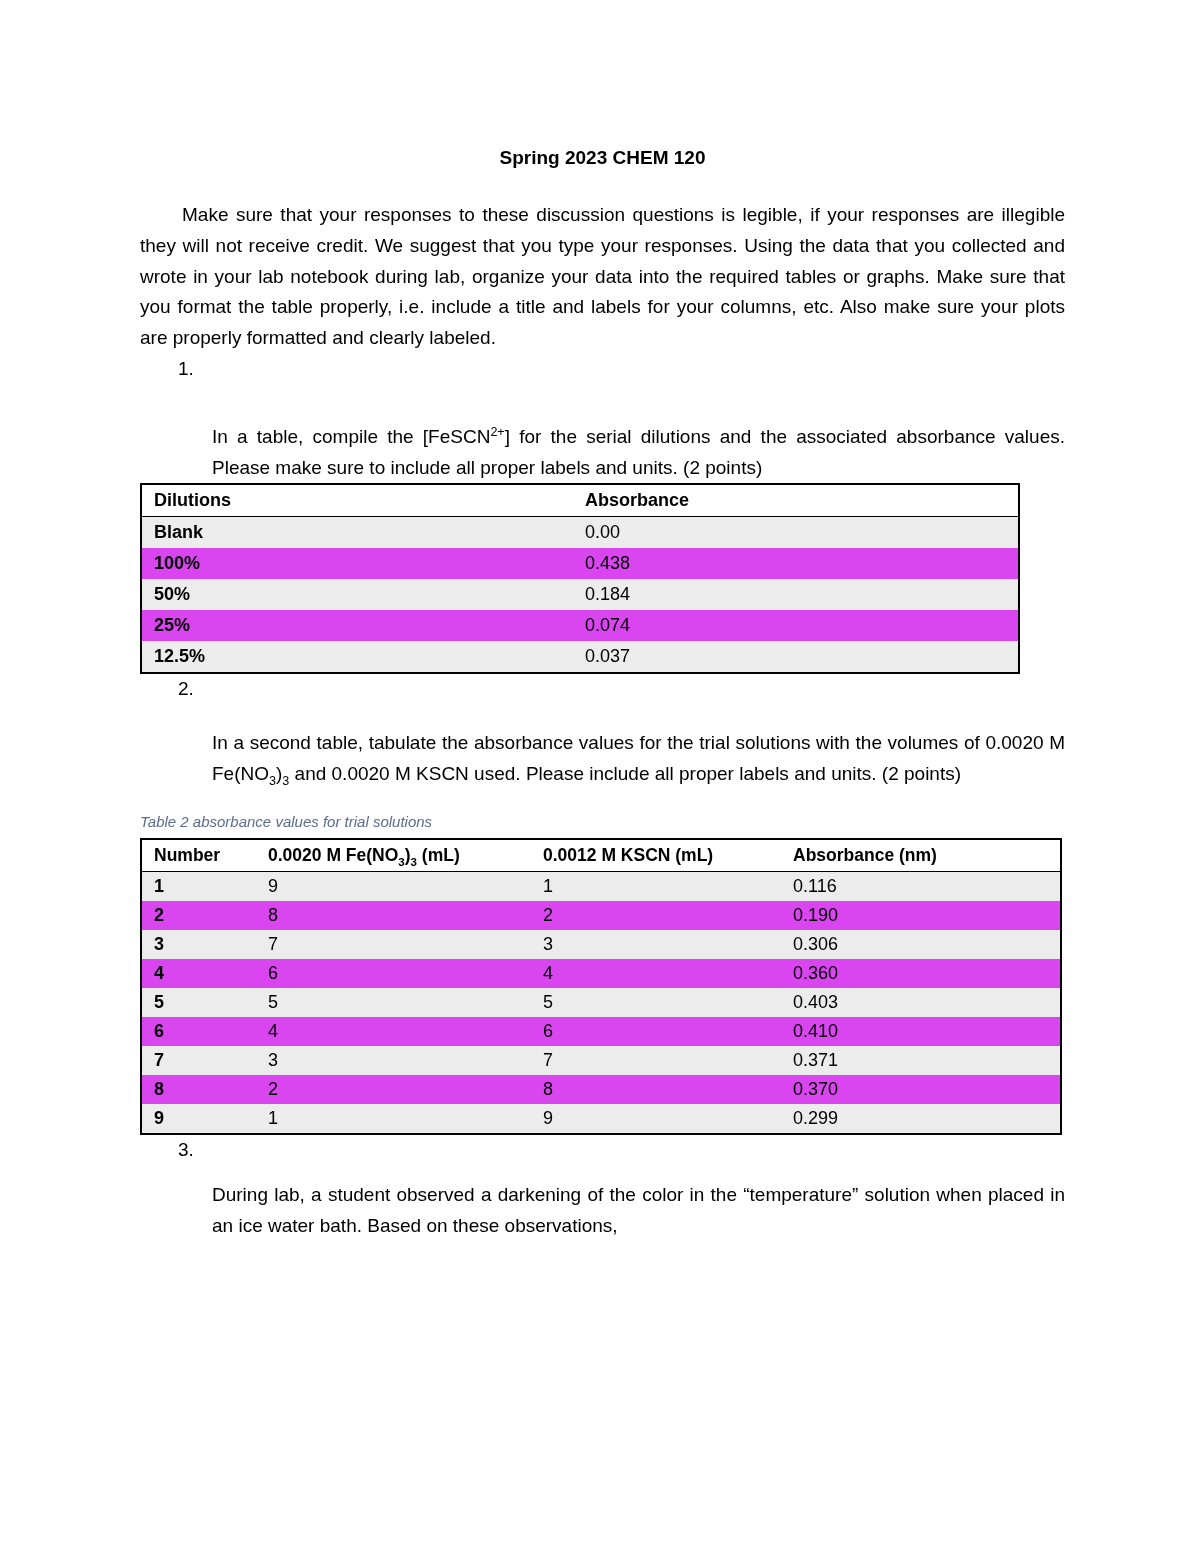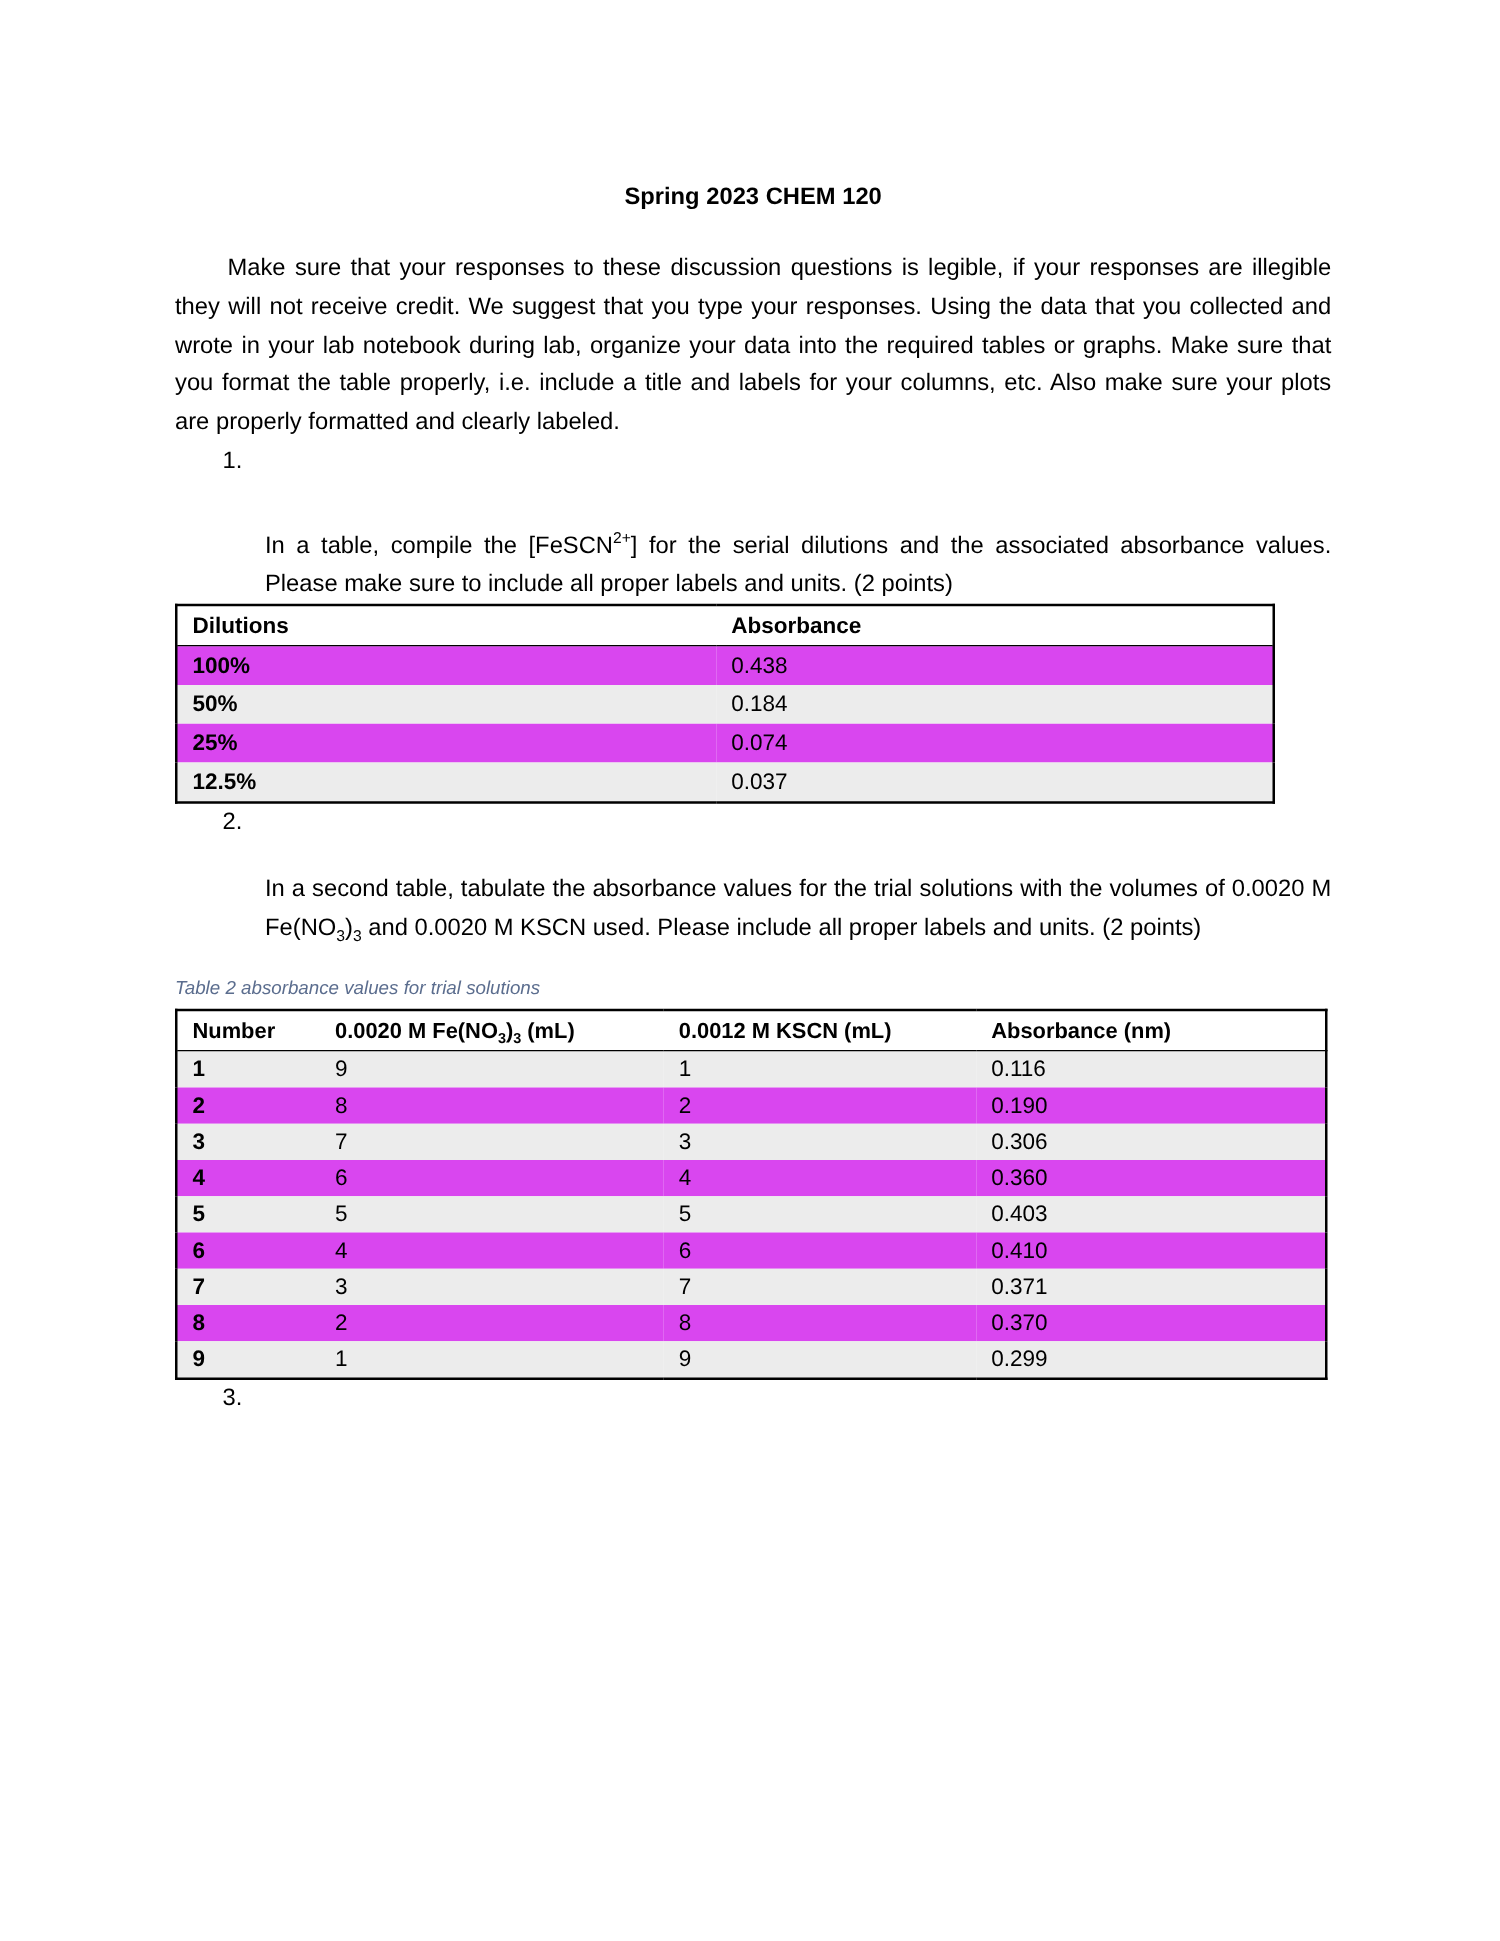--- a/index.html
+++ b/index.html
@@ -152,20 +152,24 @@
           <col class="c1">
           <col class="c2">
         </colgroup>
       <thead>
         <tr>
           <th>Dilutions</th>
           <th>Absorbance</th>
         </tr>
       </thead>
       <tbody>
+        <tr class="shaded">
+          <td class="col-first">Blank</td>
+          <td>0.00</td>
+        </tr>
         <tr>
           <td class="col-first">100%</td>
           <td>0.438</td>
         </tr>
         <tr class="shaded">
           <td class="col-first">50%</td>
           <td>0.184</td>
         </tr>
         <tr>
           <td class="col-first">25%</td>
@@ -253,16 +257,17 @@
           <td class="col-first">9</td>
           <td>1</td>
           <td>9</td>
           <td>0.299</td>
         </tr>
       </tbody>
     </table>
 
     <div class="question q3">
       <span class="qnum">3.</span>
+      <span class="qtext">During lab, a student observed a darkening of the color in the “temperature” solution when placed in an ice water bath. Based on these observations,</span>
     </div>
 
   </div>
 </div>
 
 </body></html>

